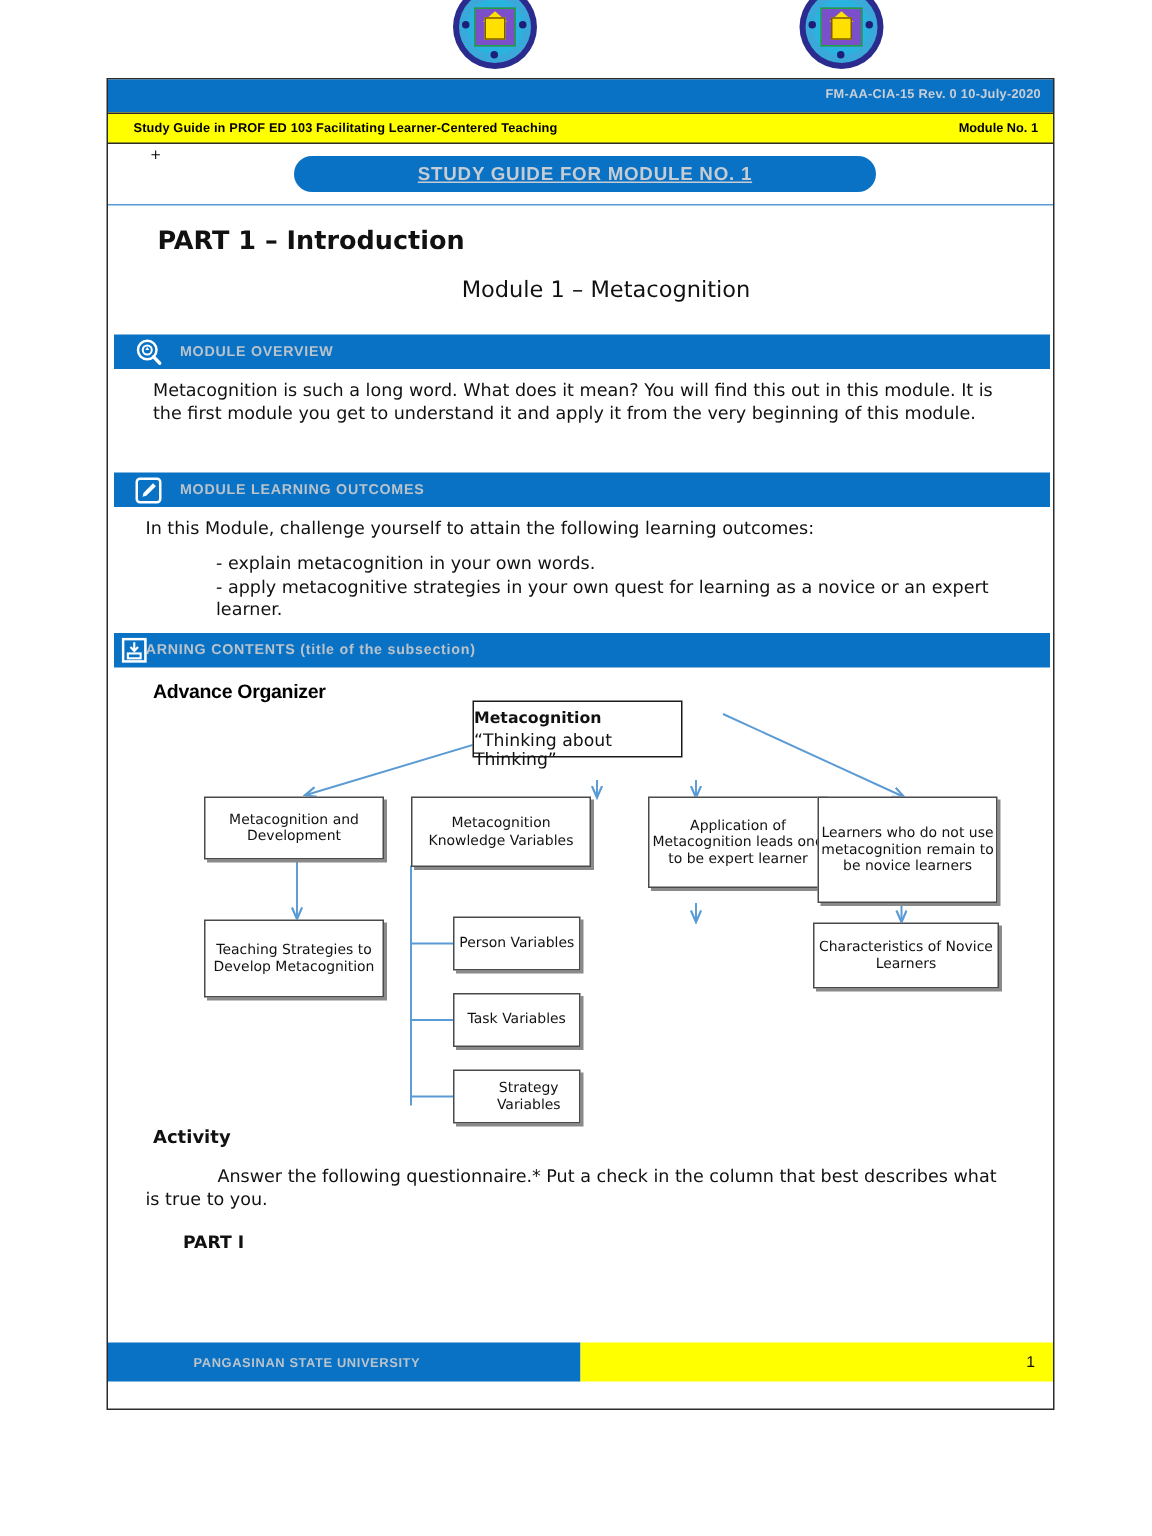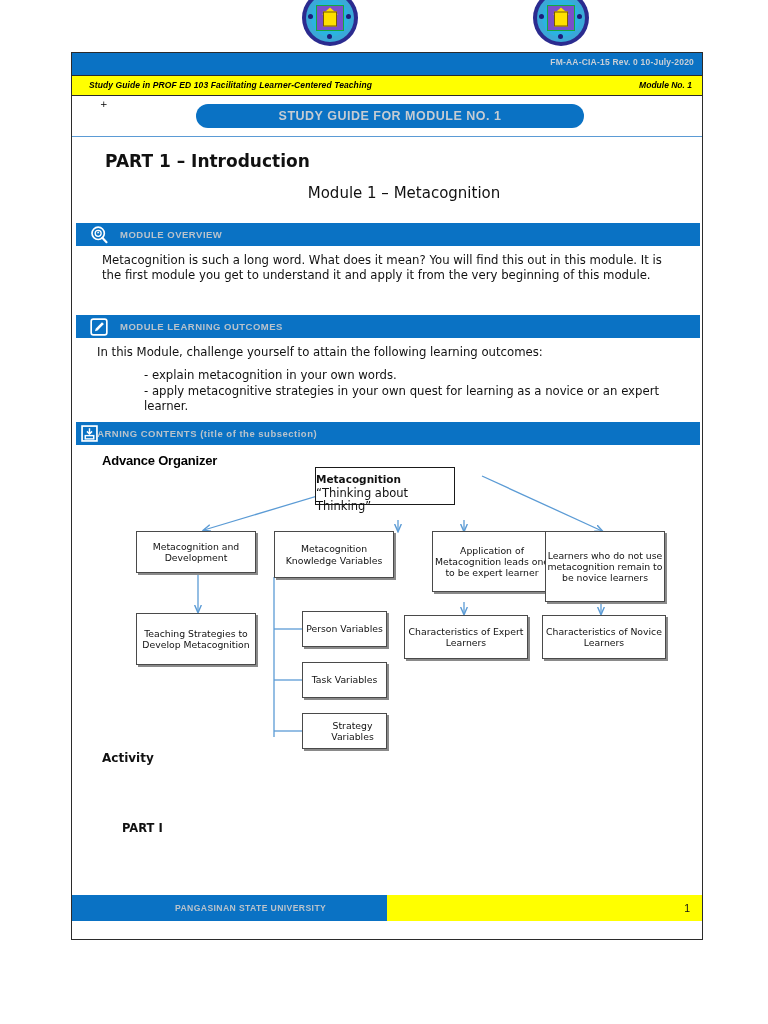--- a/index.html
+++ b/index.html
@@ -38,40 +38,41 @@
     background:#0a72c4;height:22px;position:relative;
   }
   .topstrip .code{
     position:absolute;right:8px;top:4px;color:#c9cfd6;
     font-size:8.5px;font-weight:bold;letter-spacing:.2px;
     font-family:"Liberation Sans",sans-serif;
   }
   
   .yellowbar{
     background:#ffff00;height:19px;position:relative;
-    border-top:1px solid #2b2b2b;border-bottom:1px solid #2b2b2b;font-style:italic;
+    border-top:1px solid #2b2b2b;border-bottom:1px solid #2b2b2b;
   }
   .yellowbar .left{
     position:absolute;left:17px;top:4px;font-size:8.5px;font-weight:bold;
     color:#000;font-family:"Liberation Sans",sans-serif;letter-spacing:.1px;
   }
   .yellowbar .right{
     position:absolute;right:10px;top:4px;font-size:8.5px;font-weight:bold;
     color:#000;font-family:"Liberation Sans",sans-serif;
   }
   
   .plusmark{position:absolute;left:28px;top:46px;font-size:9px;color:#000;}
   .pill{
     position:absolute;left:124px;top:51px;width:388px;height:24px;
     background:#0a72c4;border-radius:14px;
     display:flex;align-items:center;justify-content:center;
   }
   .pill span{
     color:#c6ccd3;font-size:12.5px;font-weight:bold;letter-spacing:.5px;
     font-family:"Liberation Sans",sans-serif;
+    text-decoration:underline;
   }
   .thinrule{position:absolute;left:0;top:83px;width:100%;height:1px;background:#5b9bd5;}
 
   
   .part-title{
     position:absolute;left:33px;top:98px;font-size:17px;font-weight:bold;color:#111;
   }
   .module-title{
     position:absolute;left:0;top:131px;width:100%;text-align:center;
     font-size:15px;color:#111;padding-left:34px;box-sizing:border-box;
@@ -109,21 +110,21 @@
   .advorg{position:absolute;left:30px;top:400px;font-size:13px;font-weight:bold;
           color:#000;letter-spacing:-0.2px;font-family:"Liberation Sans",sans-serif;}
 
   .actv{position:absolute;left:30px;font-weight:bold;font-size:12px;color:#111;}
 
   
   .footer{position:absolute;left:0;bottom:18px;width:100%;height:26px;}
   .footer .blue{position:absolute;left:0;top:0;width:50%;height:100%;background:#0a72c4;}
   .footer .yellow{position:absolute;left:50%;top:0;width:50%;height:100%;background:#ffff00;}
   .footer .uni{position:absolute;left:57px;top:8px;color:#b9c3cc;font-size:8.6px;
-       font-weight:bold;letter-spacing:.4px;font-family:"Liberation Sans",sans-serif;margin-left:46px;}
+       font-weight:bold;letter-spacing:.4px;font-family:"Liberation Sans",sans-serif;}
   .footer .pg{position:absolute;right:12px;top:7px;color:#111;font-size:10.5px;
        font-family:"Liberation Sans",sans-serif;}
 </style>
 </head>
 <body>
 
 <div class="seal" id="seal-left">
   <div class="ring"></div>
   <div class="ring2"></div>
   <div class="sq"></div>
@@ -238,24 +239,24 @@
 
   <div class="dbox" style="left:64px;top:478px;width:120px;height:42px;">Metacognition and Development</div>
   <div class="dbox" style="left:202px;top:478px;width:120px;height:47px;">Metacognition Knowledge Variables</div>
   <div class="dbox" style="left:336px;top:478px;width:120px;height:61px;margin-left:24px;">Application of Metacognition leads one to be expert learner</div>
   <div class="dbox" style="left:473px;top:478px;width:120px;height:71px;">Learners who do not use metacognition remain to be novice learners</div>
 
   <div class="dbox" style="left:64px;top:560px;width:120px;height:52px;">Teaching Strategies to Develop Metacognition</div>
   <div class="dbox" style="left:230px;top:558px;width:85px;height:36px;">Person Variables</div>
   <div class="dbox" style="left:230px;top:609px;width:85px;height:36px;">Task Variables</div>
   <div class="dbox" style="left:230px;top:660px;width:85px;height:36px;padding-left:16px;">Strategy Variables</div>
-  <div class="dbox" style="left:332px;top:562px;width:124px;height:44px;">Characteristics of Expert Learners</div>
   <div class="dbox" style="left:470px;top:562px;width:124px;height:44px;">Characteristics of Novice Learners</div>
 
   <div class="actv" style="top:698px;">Activity</div>
+  <div class="bodytext" style="left:25px;top:724px;width:580px;text-indent:48px;"><span>Answer the following questionnaire.* Put a check in the column that best</span> <span>describes what is true to you.</span></div>
   <div class="actv" style="top:768px;left:50px;font-size:11.5px;">PART I</div>
 
   <div class="footer">
     <div class="blue"></div>
     <div class="yellow"></div>
     <div class="uni">PANGASINAN STATE UNIVERSITY</div>
     <div class="pg">1</div>
   </div>
 
 </div>

